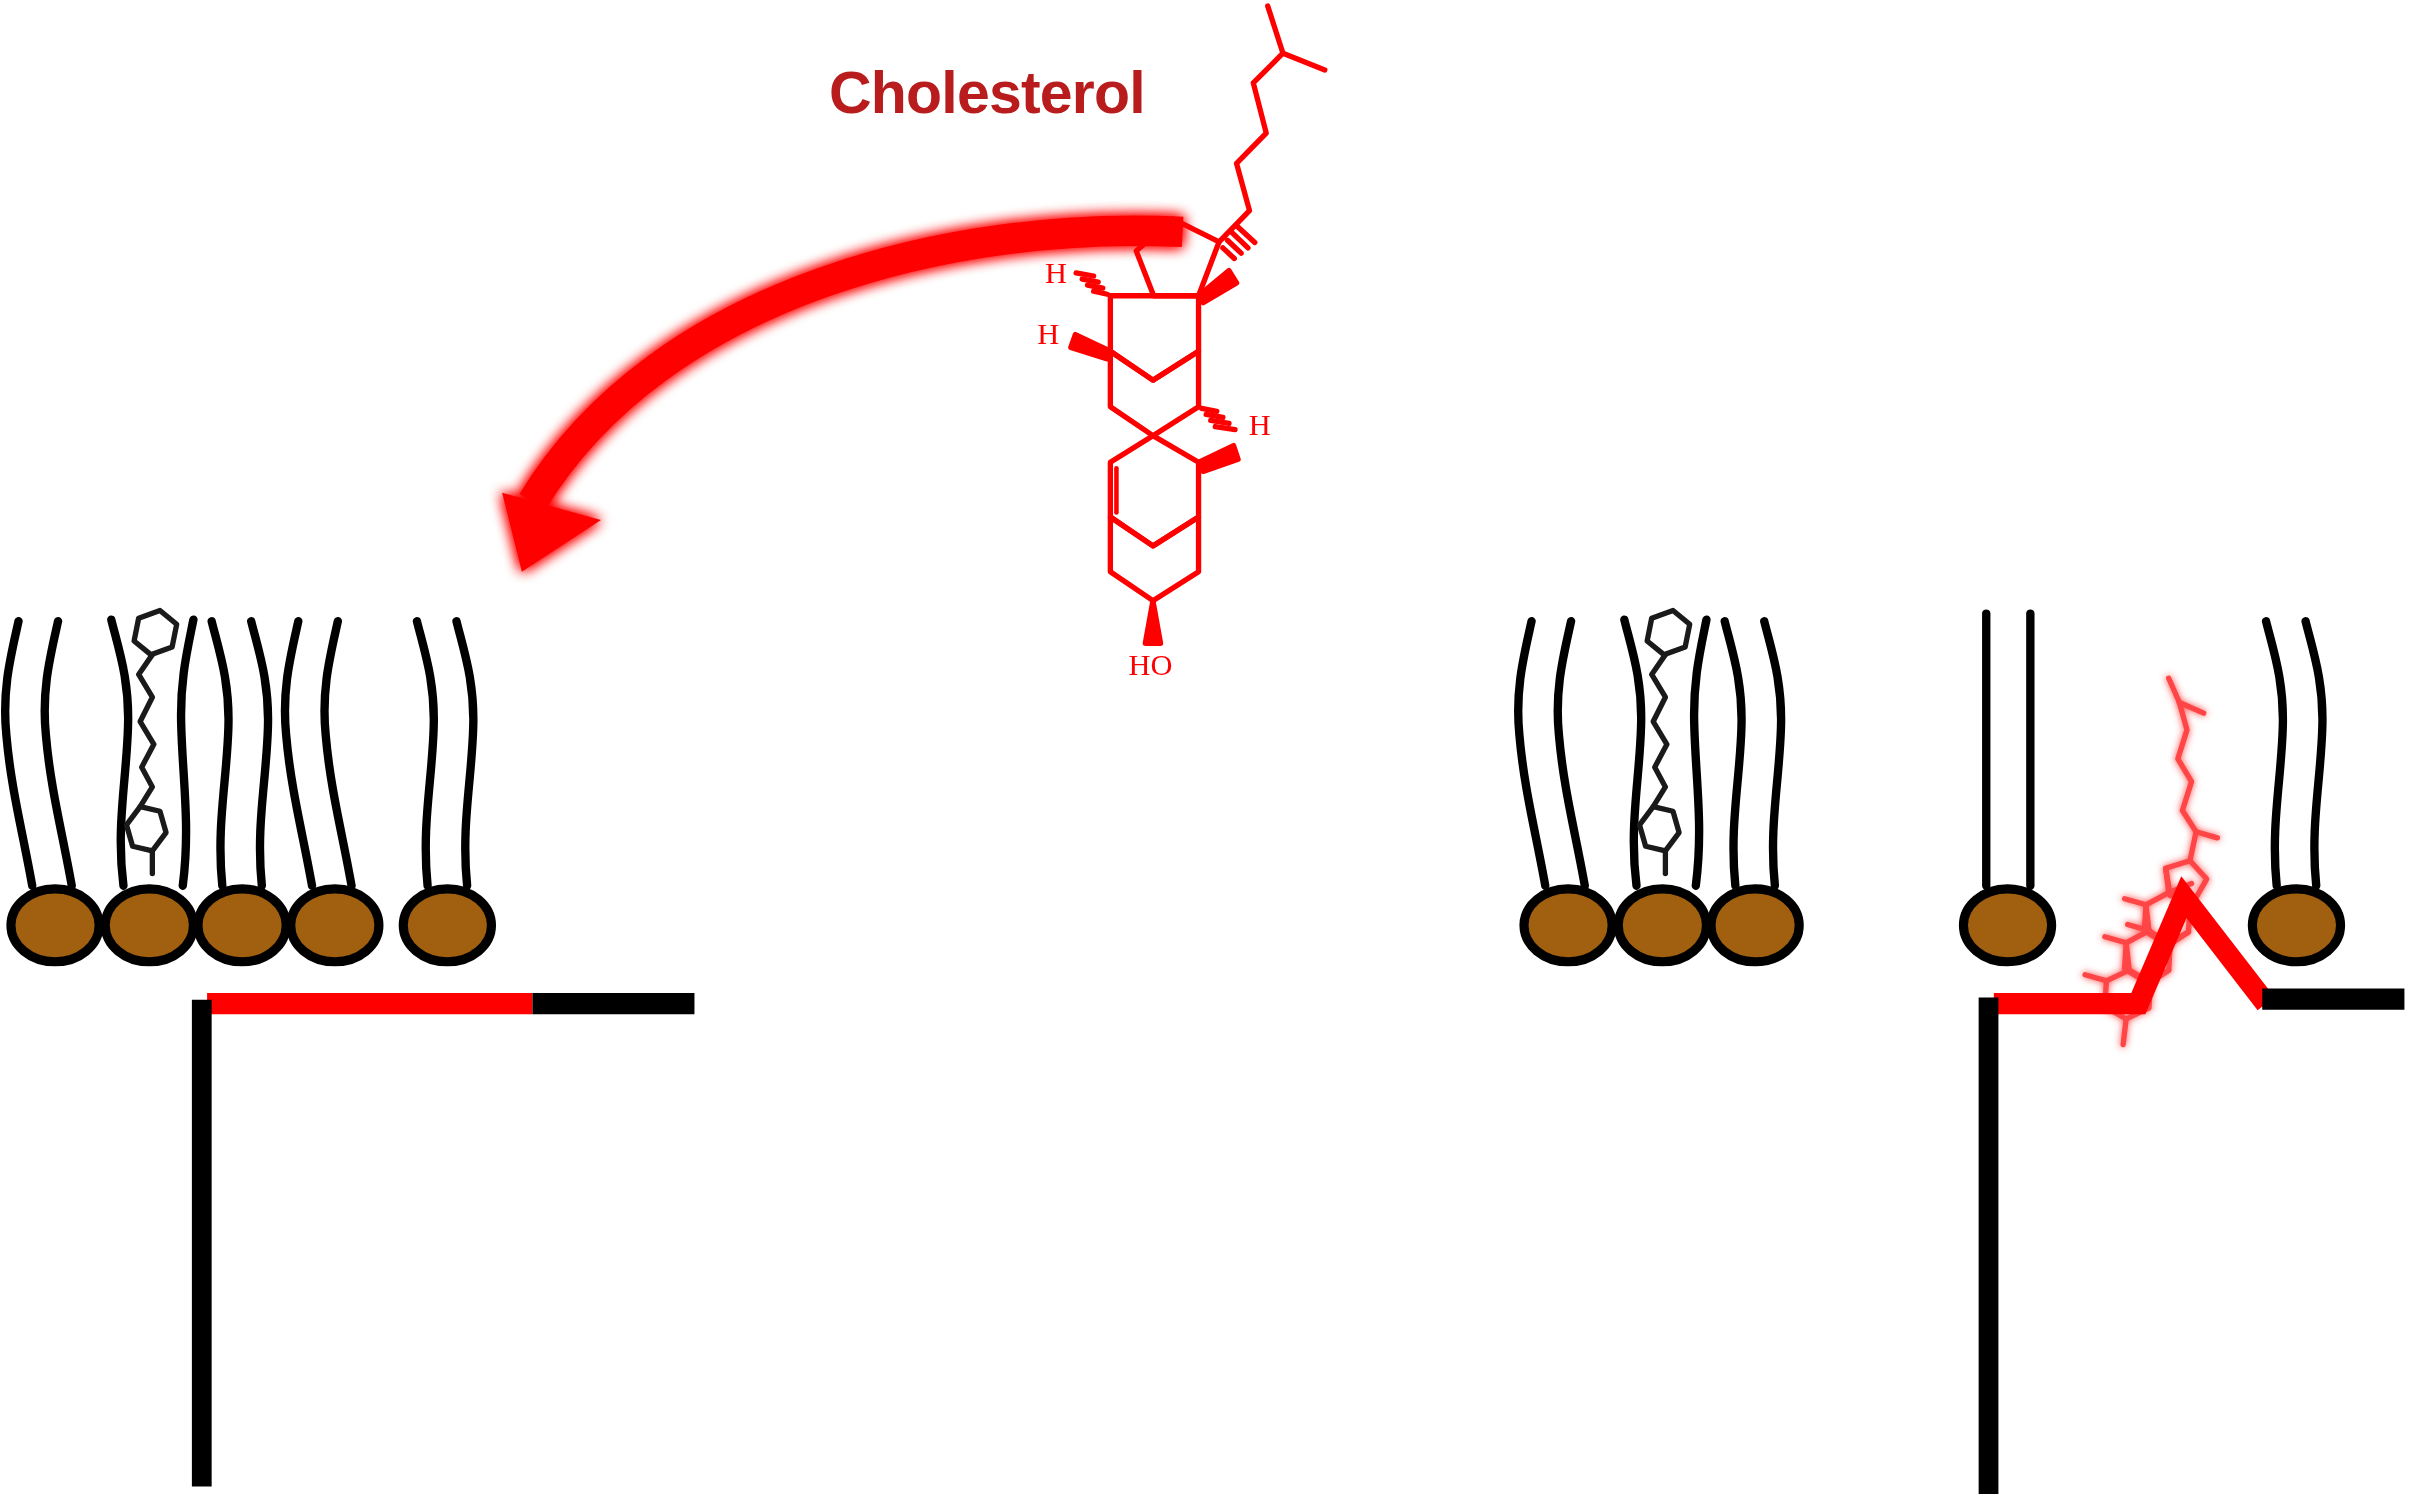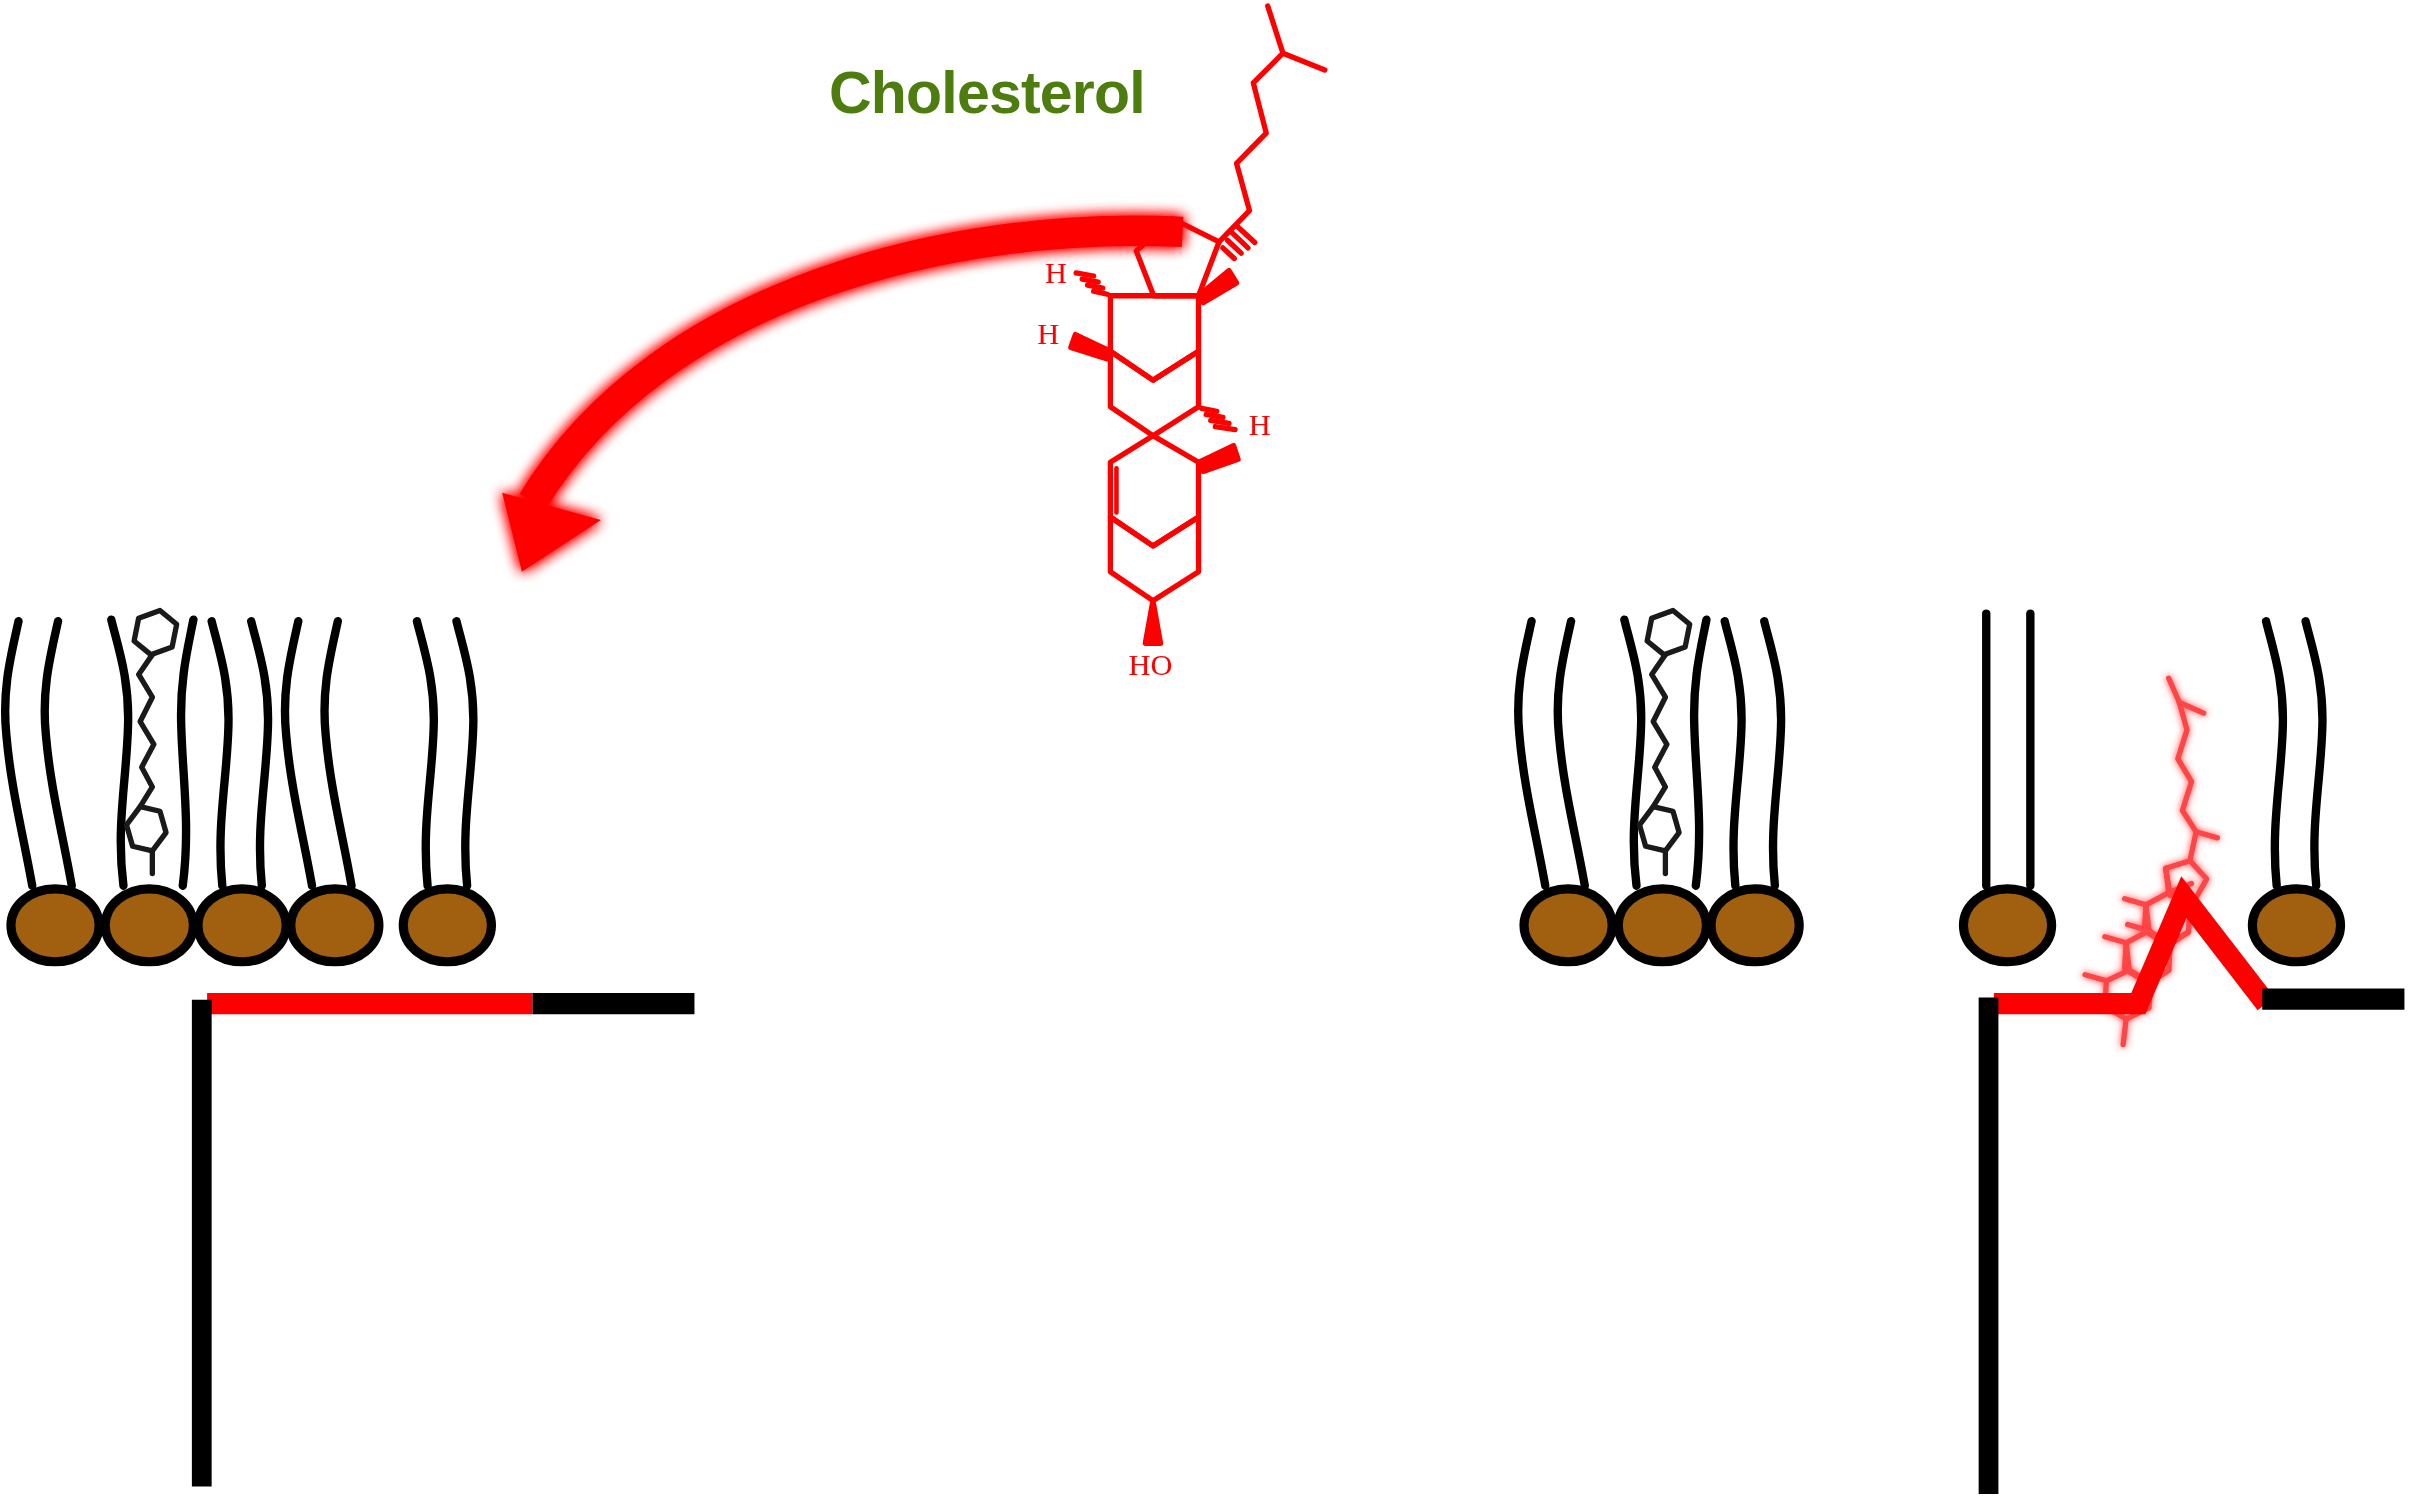--- a/index.html
+++ b/index.html
@@ -6,21 +6,21 @@
   body{font-family:"Liberation Sans",sans-serif;}
   #stage{position:relative;width:2426px;height:1510px;background:#ffffff;overflow:hidden;}
   #stage > svg{position:absolute;left:0;top:0;}
   .title-text{
     position:absolute;
     font-family:"Liberation Sans",sans-serif;
     font-weight:bold;
     font-size:59px;
     letter-spacing:-0.8px;
     white-space:nowrap;
-    color:#4d7c0f;
+    color:#b91c1c;
     left:829px; top:59px;
   }
 </style>
 </head>
 <body>
 
 <div id="stage">
 
   <svg width="2426" height="1510" viewBox="0 0 3190 1986">
     <defs>

